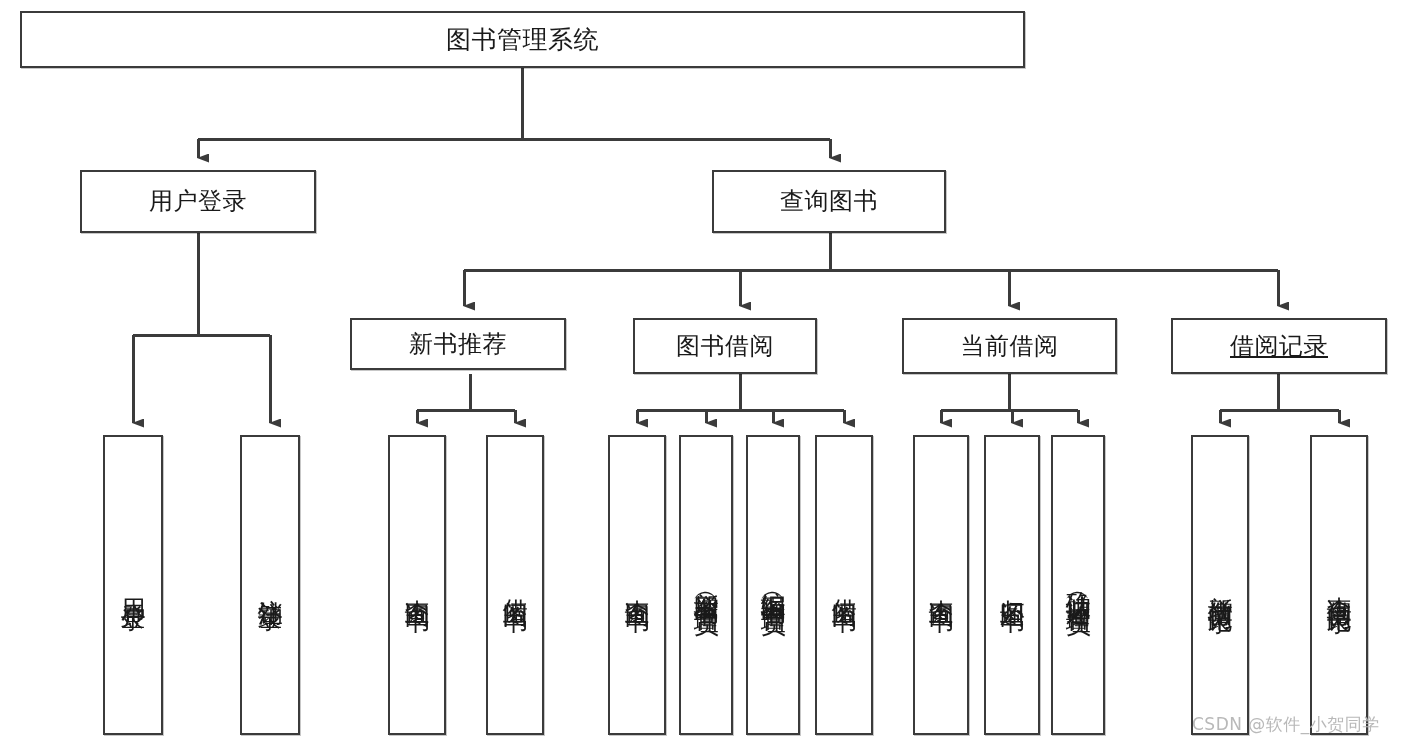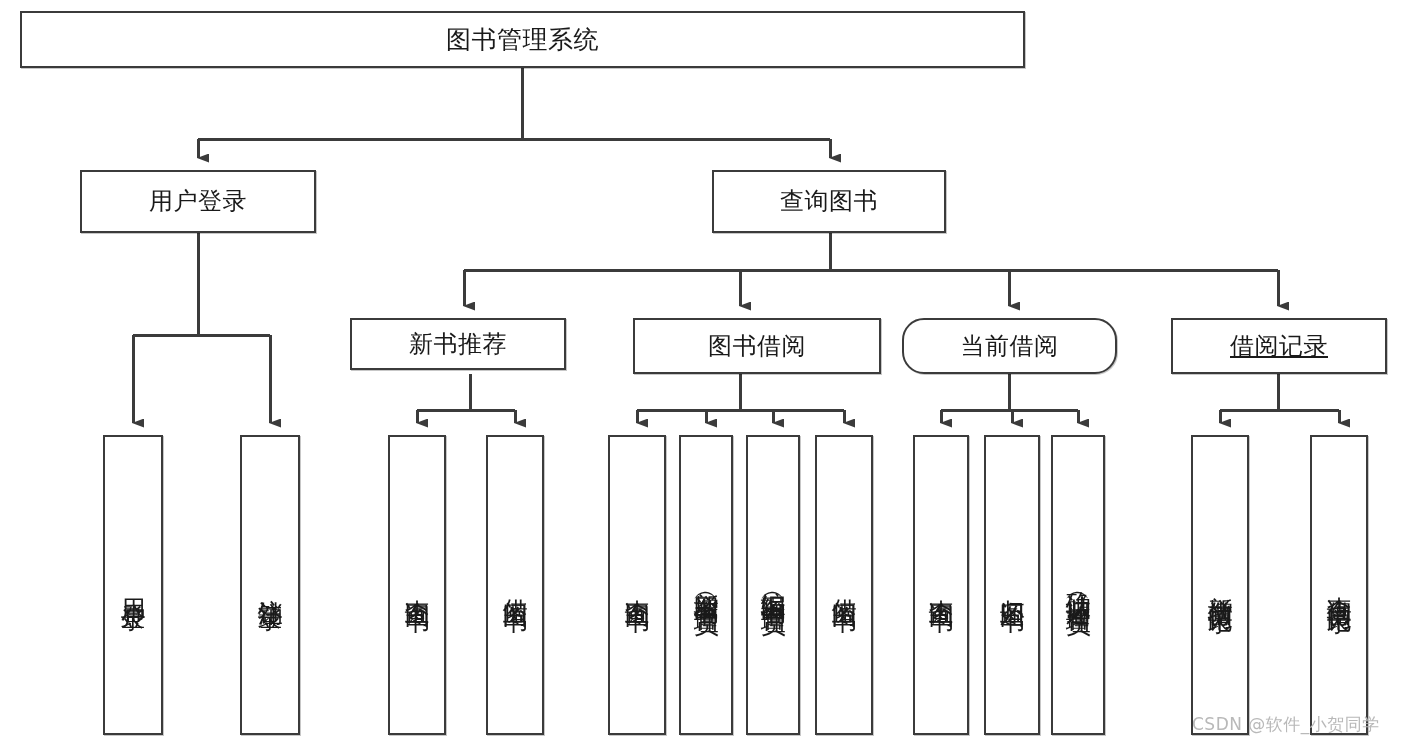--- a/index.html
+++ b/index.html
@@ -140,24 +140,24 @@
   <div class="node h" id="node-l2-0" style="left: 80px; top: 170px; width: 236px; height: 63px;">
     <span class="node-label">用户登录</span>
   </div>
   <div class="node h" id="node-l2-1" style="left: 712px; top: 170px; width: 234px; height: 63px;">
     <span class="node-label">查询图书</span>
   </div>
 
   <div class="node h" id="node-l3-0" style="left: 350px; top: 318px; width: 216px; height: 52px;">
     <span class="node-label">新书推荐</span>
   </div>
-  <div class="node h" id="node-l3-1" style="left: 633px; top: 318px; width: 248px; height: 56px;">
+  <div class="node h" id="node-l3-1" style="left: 633px; top: 318px; width: 184px; height: 56px;">
     <span class="node-label">图书借阅</span>
   </div>
-  <div class="node h" id="node-l3-2" style="left: 902px; top: 318px; width: 215px; height: 56px; border-radius: 22px;">
+  <div class="node h" id="node-l3-2" style="left: 902px; top: 318px; width: 215px; height: 56px;">
     <span class="node-label">当前借阅</span>
   </div>
   <div class="node h" id="node-l3-3" style="left: 1171px; top: 318px; width: 216px; height: 56px; text-decoration: underline;">
     <span class="node-label">借阅记录</span>
   </div>
 
   <div class="node v" id="node-leaf-0" style="left: 103px; top: 435px; width: 60px; height: 300px;">
     <span class="node-label">用户登录</span>
   </div>
   <div class="node v" id="node-leaf-1" style="left: 240px; top: 435px; width: 60px; height: 300px;">

